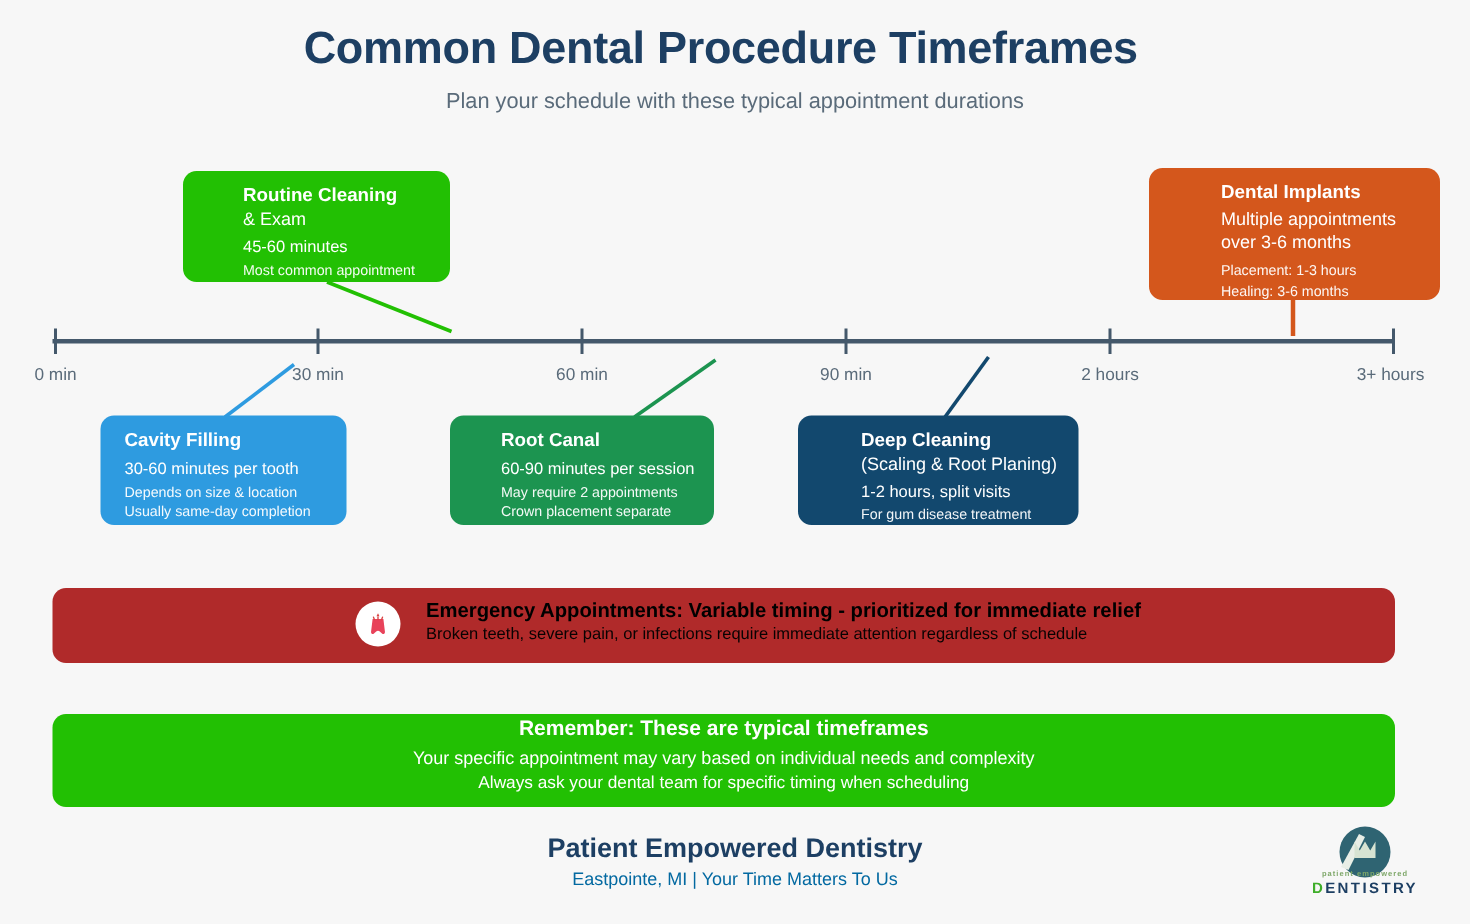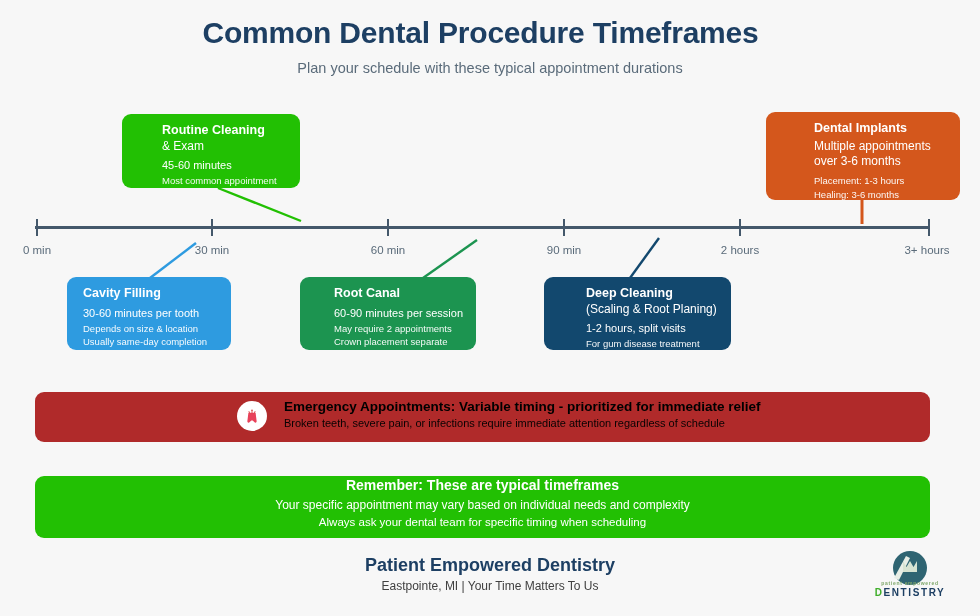--- a/index.html
+++ b/index.html
@@ -61,21 +61,21 @@
   .rem-l1{font-size:12px;margin-top:5px;}
   .rem-l2{font-size:11.5px;margin-top:4px;}
 
   
   .foot-title{
     position:absolute;left:0;top:555px;width:980px;text-align:center;
     font-size:18px;font-weight:bold;color:#1d3f63;
   }
   .foot-sub{
     position:absolute;left:0;top:579px;width:980px;text-align:center;
-    font-size:12px;color:#404040;
+    font-size:12px;color:#0369a1;
   }
   .logo{position:absolute;left:872px;top:548px;width:76px;height:52px;}
   .logo-pe{
     position:absolute;left:872px;top:580px;width:76px;text-align:center;
     font-size:5px;letter-spacing:.7px;color:#7fa86a;font-weight:bold;
   }
   .logo-dn{
     position:absolute;left:872px;top:587px;width:76px;text-align:center;
     font-size:10px;letter-spacing:1.6px;color:#1d3f63;font-weight:bold;
   }
@@ -135,21 +135,21 @@
     <div class="c-note">Usually same-day completion</div>
   </div>
 
   <div class="card" style="left:300px;top:277px;width:176px;height:73px;background:#1c9450;padding-left:34px;">
     <div class="c-title">Root Canal</div>
     <div class="c-dur">60-90 minutes per session</div>
     <div class="c-note">May require 2 appointments</div>
     <div class="c-note">Crown placement separate</div>
   </div>
 
-  <div class="card" style="left:544px;top:277px;width:187px;height:73px;background:#12486e;padding-left:42px;">
+  <div class="card" style="left:532px;top:277px;width:187px;height:73px;background:#12486e;padding-left:42px;">
     <div class="c-title">Deep Cleaning</div>
     <div class="c-sub">(Scaling &amp; Root Planing)</div>
     <div class="c-dur">1-2 hours, split visits</div>
     <div class="c-note">For gum disease treatment</div>
   </div>
 
   <div class="banner" style="left:35px;top:392px;width:895px;height:50px;background:#b02a2a;">
   </div>
   <div class="emg-icon">
     <svg width="18" height="18" viewBox="0 0 24 24">

